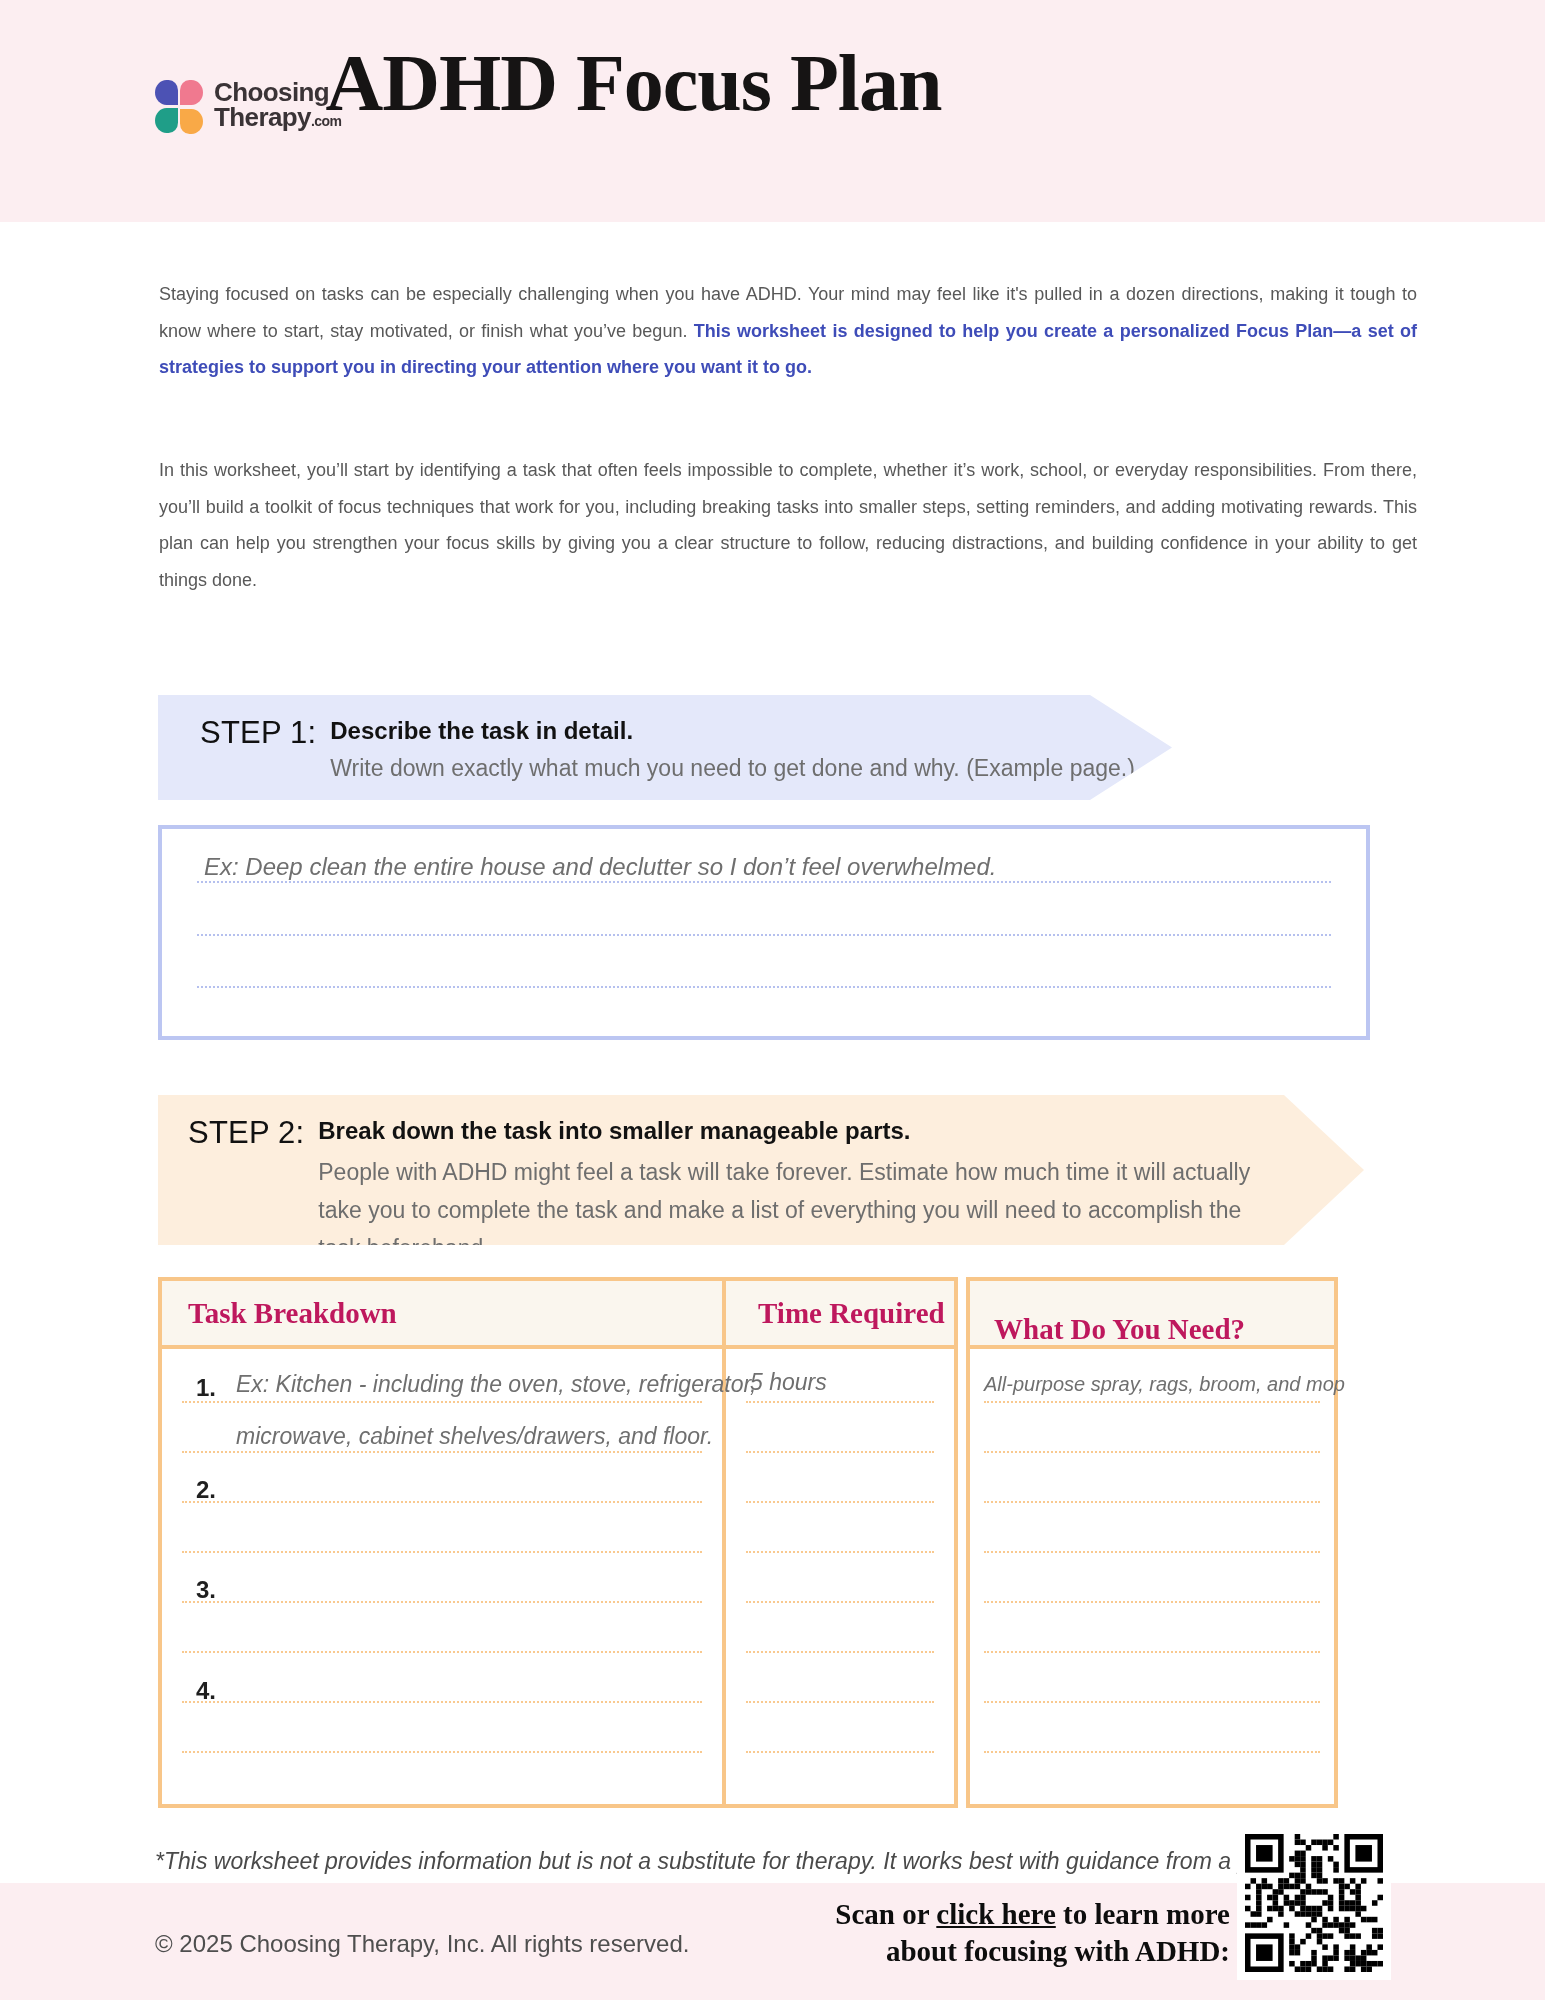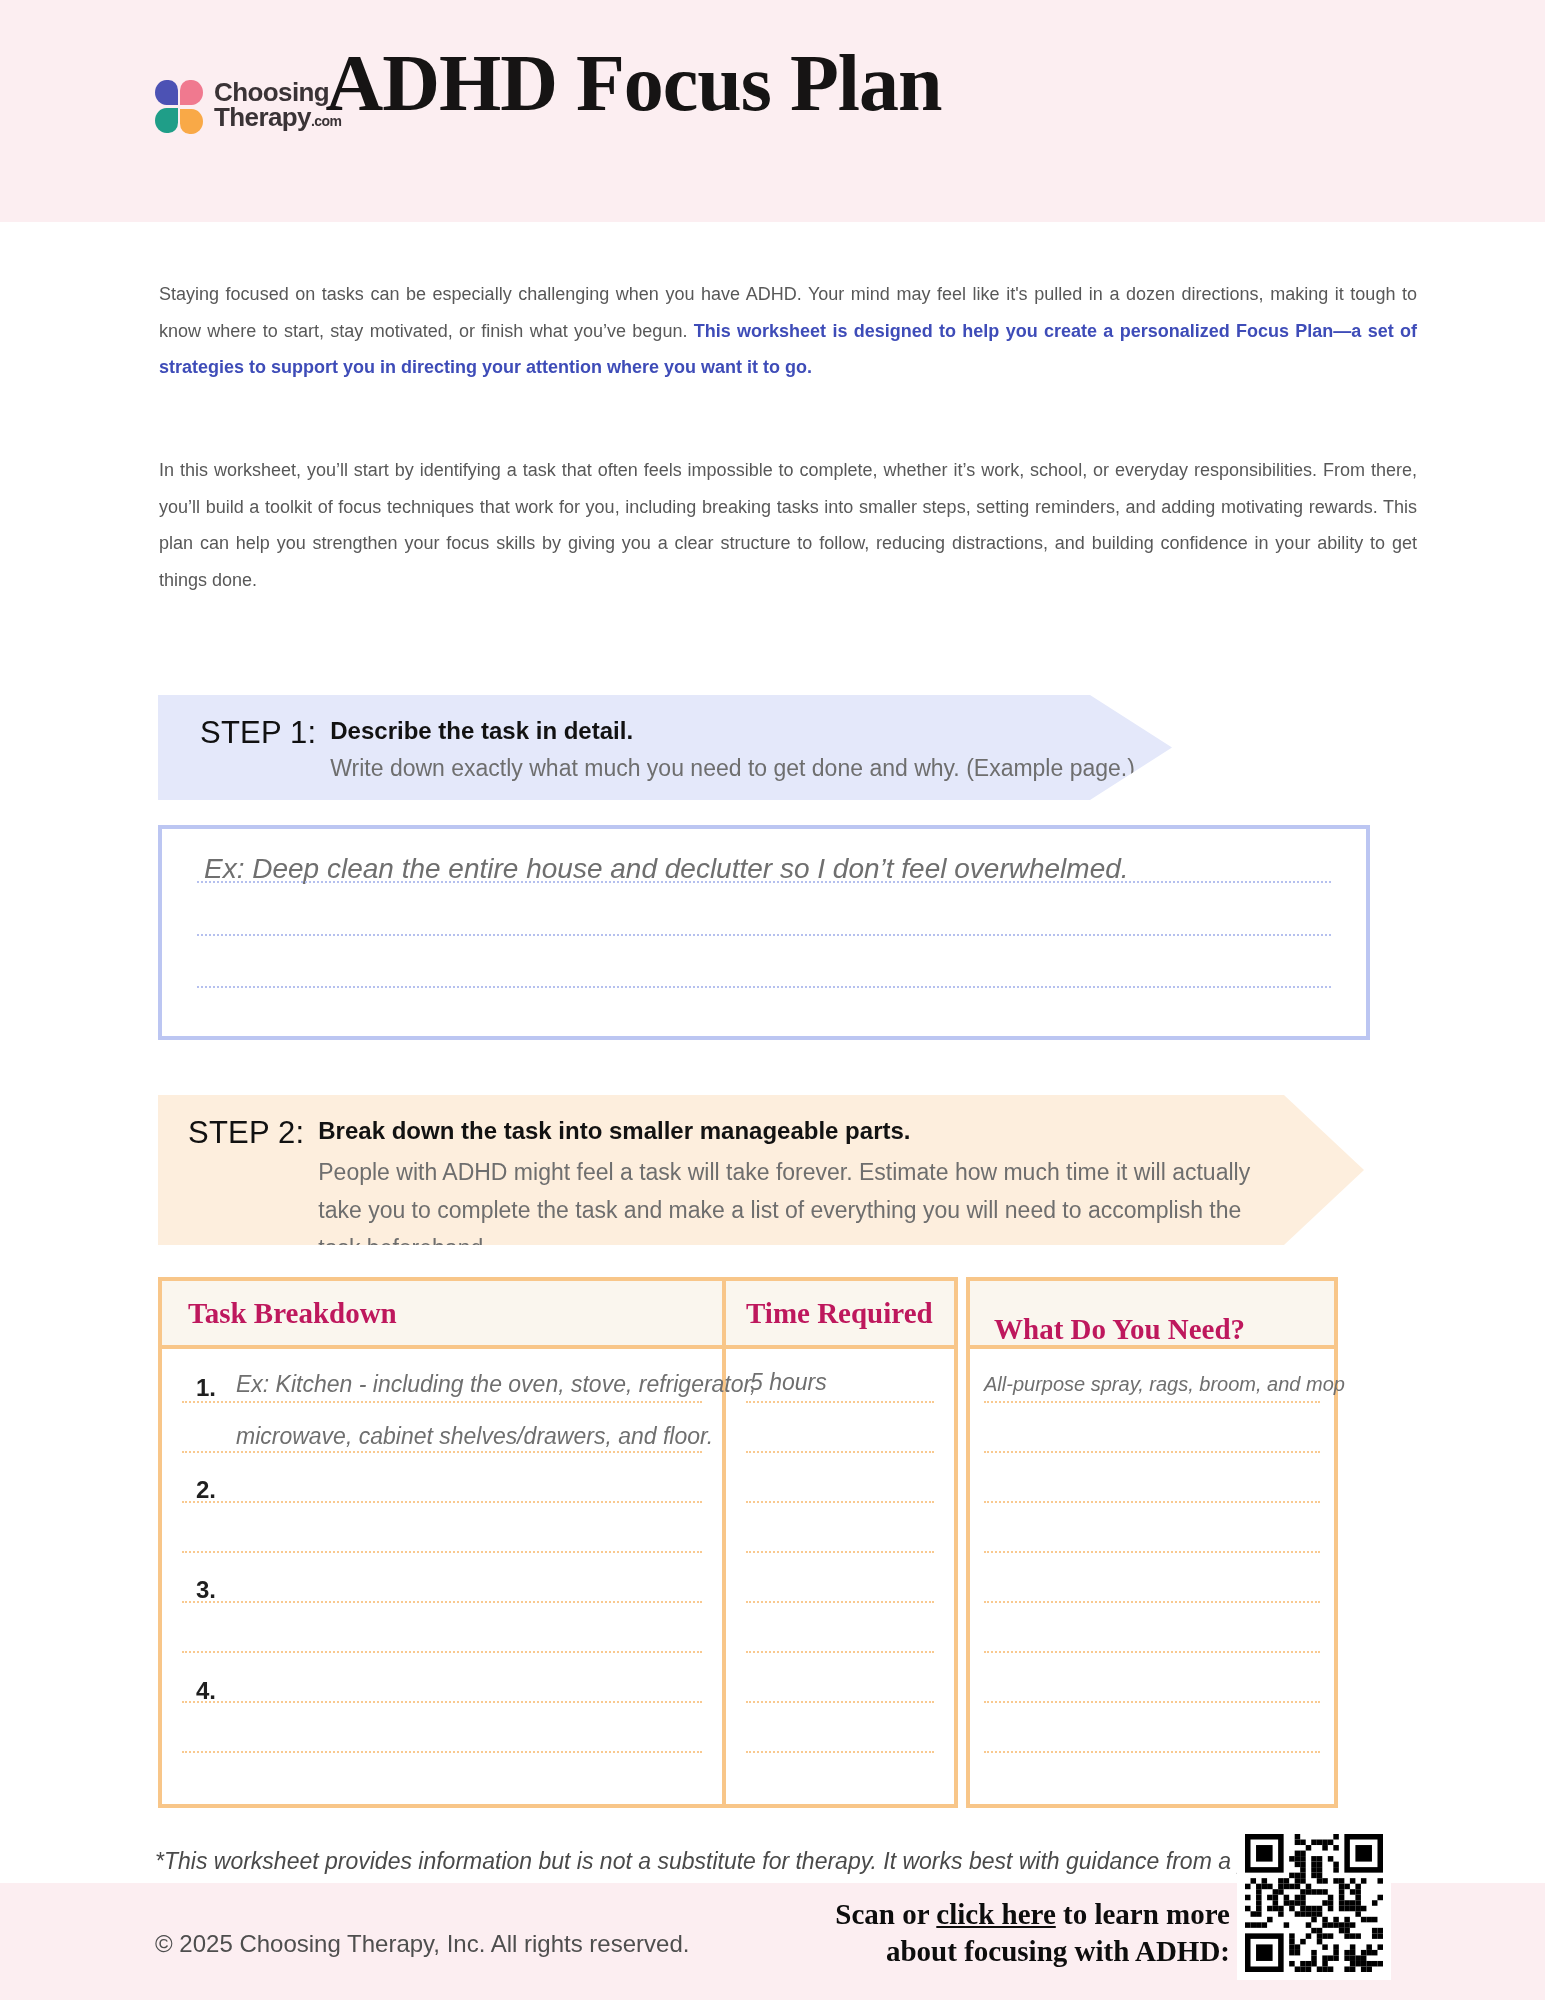--- a/index.html
+++ b/index.html
@@ -38,33 +38,33 @@
               color:#111111;letter-spacing:0.2px;}
   .banner-2 .step-label{margin-left:30px;}
   .step-text{margin-top:22px;}
   .step-heading{font-size:24px;font-weight:bold;color:#121212;}
   .step-sub{margin-top:8px;font-size:23px;color:#6e6e6e;line-height:38px;max-width:960px;}
   .banner-1 .step-sub{line-height:30px;}
 
   
   .answer-box{position:absolute;left:158px;top:825px;width:1212px;height:215px;
               border:4px solid #bcc6f2;background:#ffffff;box-sizing:border-box;}
-  .example{font-style:italic;color:#6f6f6f;font-size:28px;}
+  .example{font-style:italic;color:#6f6f6f;font-size:24px;}
   .answer-example{position:absolute;left:42px;top:24px;}
   .bline{position:absolute;left:35px;right:35px;height:0;border-bottom:2px dotted #b5c0ee;}
 
   
   .tbox{position:absolute;top:1277px;border:4px solid #f8c689;background:#ffffff;box-sizing:border-box;}
   .tbox-left{left:158px;width:800px;height:531px;}
   .tbox-right{left:966px;width:372px;height:531px;}
   .thead{display:flex;height:64px;background:#faf6ee;border-bottom:4px solid #f8c689;}
   .th{font-family:"Liberation Serif", serif;font-weight:bold;font-size:29px;color:#be185d;
       display:flex;align-items:center;box-sizing:border-box;}
   .th-task{width:564px;padding-left:26px;border-right:4px solid #f8c689;}
-  .th-time{flex:1;padding-left:20px;}
+  .th-time{flex:1;padding-left:32px;}
   .th-need{width:100%;padding-left:24px;margin-top:32px;}
   .tbody{display:flex;height:459px;}
   .tcol{position:relative;box-sizing:border-box;height:100%;}
   .tcol-task{width:564px;border-right:4px solid #f8c689;}
   .tcol-time{flex:1;}
   .tcol-need{width:100%;}
   .oline{position:absolute;left:20px;right:20px;height:0;border-bottom:2px dotted #f9c98f;}
   .tcol-need .oline{left:14px;right:14px;}
   .task-num{position:absolute;left:34px;font-size:24px;font-weight:bold;color:#1f1f1f;}
   .cell-example{position:absolute;font-style:italic;color:#6f6f6f;font-size:23px;white-space:nowrap;}

